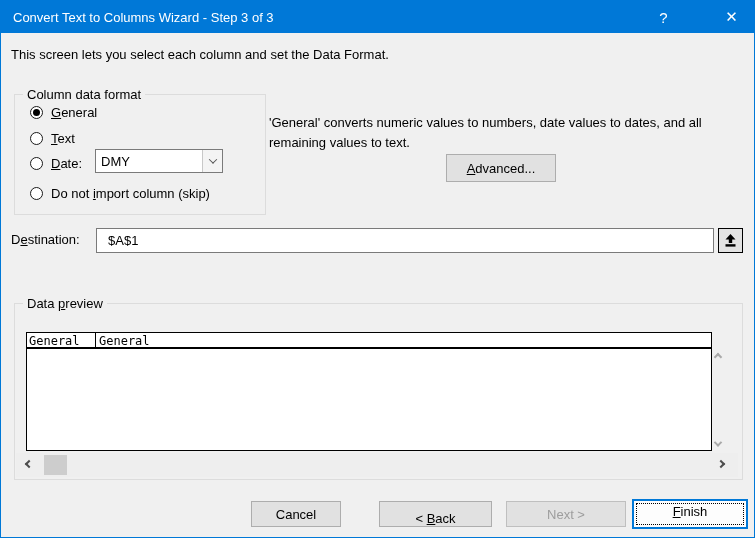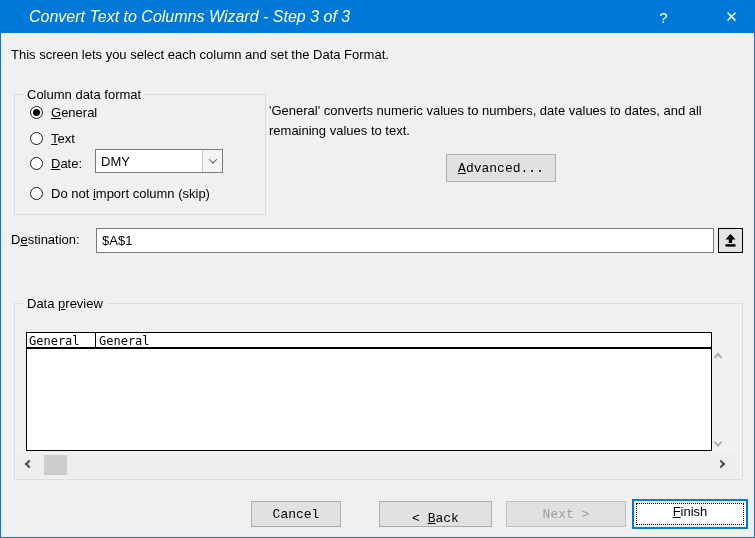--- a/index.html
+++ b/index.html
@@ -11,21 +11,21 @@
     font-family:"Liberation Sans", sans-serif;
     font-size:13px; color:#000;
     overflow:hidden;
   }
   
   .titlebar {
     position:absolute; left:0; top:0; width:100%; height:32px;
     background:#0078d7; color:#fff;
     display:flex; align-items:center;
   }
-  .titlebar .title { margin-left:28px; font-size:16px;font-style:italic; }
+  .titlebar .title { margin-left:12px; font-size:13px; }
   .cap-btn {
     position:absolute; top:0; height:32px; width:45px;
     display:flex; align-items:center; justify-content:center;
     color:#fff; font-size:15px; cursor:default;
   }
   .cap-help  { right:68px; }
   .cap-close { right:0; }
   
   .u { text-decoration:underline; }
   .desc { position:absolute; left:10px; top:46px; }
@@ -59,33 +59,33 @@
   }
   .chev { display:inline-block; width:6px; height:6px;
     border-right:2px solid #4d4d4d; border-bottom:2px solid #4d4d4d; }
   .chev.down  { transform:rotate(45deg) translate(-1px,-1px); }
   .chev.left  { transform:rotate(135deg); }
   .chev.right { transform:rotate(-45deg); }
   .chev.thin  { border-width:1.5px; border-color:#555; }
   .chev.faint { border-color:#a9a9a9; }
   .chev.up    { transform:rotate(-135deg); }
   
-  .info { position:absolute; left:268px; top:100px; width:478px; line-height:20px; }
+  .info { position:absolute; left:268px; top:112px; width:478px; line-height:20px; }
   
   .btn {
     background:#e1e1e1; border:1px solid #adadad;
     display:flex; align-items:center; justify-content:center;
-    font-family:Liberation Mono, monospace; font-size:13px; color:#000;
+    font-family:Liberation Sans, sans-serif; font-size:13px; color:#000;
   }
   .btn-advanced { position:absolute; left:445px; top:153px; width:110px; height:28px; }
   
   .dest-label { position:absolute; left:10px; top:231px; }
   .dest-input {
     position:absolute; left:95px; top:227px; width:618px; height:25px;
-    border:1px solid #7a7a7a; background:#fff; padding:0 5px;
+    border:1px solid #7a7a7a; background:#fff; padding:0 11px;
     font-family:"Liberation Sans", sans-serif; font-size:13px; color:#000; outline:none;
   }
   .range-btn {
     position:absolute; left:717px; top:227px; width:25px; height:25px;
     background:#e3e3e3; border:1px solid #000;
     display:flex; align-items:center; justify-content:center;
   }
   
   .preview-table {
     position:absolute; left:25px; top:331px; width:686px; height:119px;

